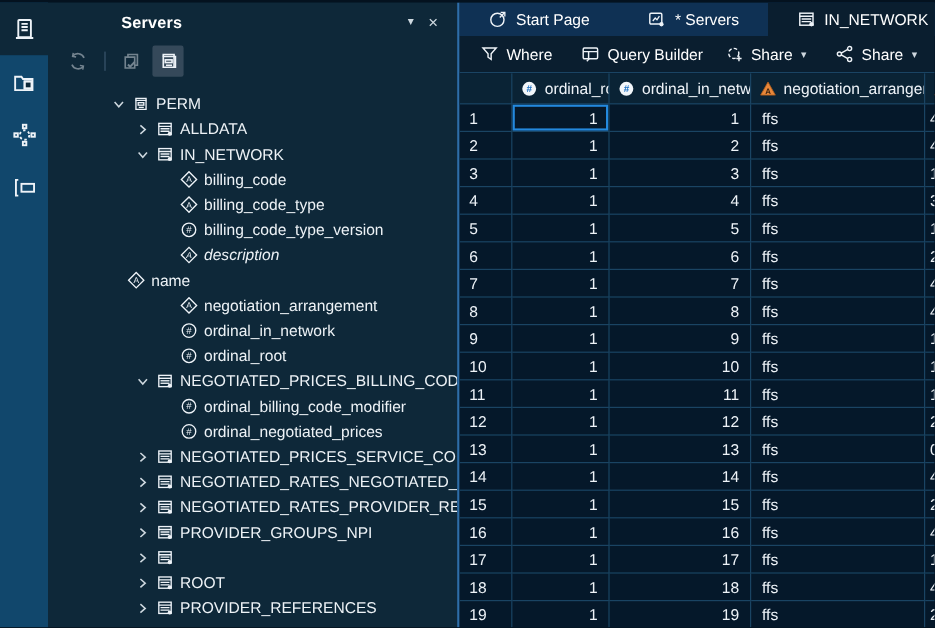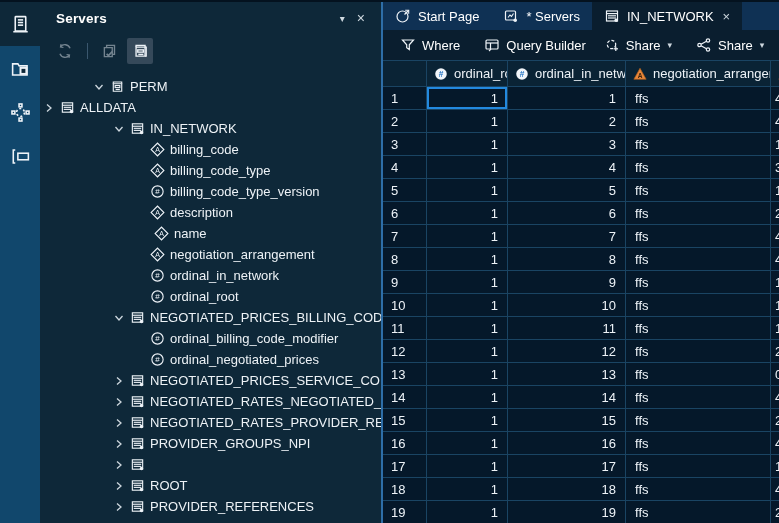--- a/index.html
+++ b/index.html
@@ -10,21 +10,21 @@
 
   
   .rail { width:40px; background:#11476c; display:flex; flex-direction:column; flex:0 0 40px; }
   .rail-item { width:40px; height:44px; display:flex; align-items:center; justify-content:center; cursor:pointer; }
   .rail-item.active { background:#0e2839; }
   .rail-item svg { width:21px; height:21px; }
 
   
   .panel { width:341px; flex:0 0 341px; background:#0e2839; display:flex; flex-direction:column; overflow:hidden; }
   .panel-header { height:32px; display:flex; align-items:center; padding:0 12px 0 16px; }
-  .panel-title { font-weight:bold; font-size:13.5px; letter-spacing:.2px; }
+  .panel-title { font-weight:bold; font-size:13.5px; letter-spacing:.2px;margin-left:45px; }
   .panel-header .spacer { flex:1; }
   .panel-caret { color:#cfd9e0; font-size:10px; padding:2px 8px; cursor:pointer; }
   .panel-close { color:#cfd9e0; font-size:14px; padding:0 4px; cursor:pointer; line-height:1; }
   .panel-toolbar { height:34px; display:flex; align-items:center; padding-left:12px; gap:4px; }
   .ptb-btn { width:26px; height:26px; display:flex; align-items:center; justify-content:center; border-radius:2px; cursor:pointer; }
   .ptb-btn svg { width:18px; height:18px; }
   .ptb-btn.dim { opacity:.45; }
   .ptb-btn.selected { background:#35495a; }
   .ptb-sep { width:1px; height:16px; background:#3a576e; margin:0 5px; }
 
@@ -33,21 +33,21 @@
   .tw-chevron { width:17px; flex:0 0 17px; display:flex; align-items:center; justify-content:center; color:#cdd7de; }
   .tw-chevron svg { width:10px; height:10px; }
   .tw-icon { width:20px; flex:0 0 20px; display:flex; align-items:center; justify-content:center; }
   .tw-icon svg { width:15px; height:15px; }
   .tree-label { padding-left:3px; }
 
   
   .vdivider { width:2px; flex:0 0 2px; background:#2e6ea8; }
   .main { flex:1; display:flex; flex-direction:column; min-width:0; }
   .tabstrip { height:28px; background:#0f3154; display:flex; align-items:stretch; flex:0 0 28px; }
-  .tab { display:flex; align-items:center; gap:7px; padding:0 12px; font-size:13px; cursor:pointer; white-space:nowrap; }
+  .tab { display:flex; align-items:center; gap:7px; padding:0 24px; font-size:13px; cursor:pointer; white-space:nowrap; }
   .tab svg { width:16px; height:16px; }
   .tab.active { background:#0a1e2f; }
   .tab-close { margin-left:2px; color:#cdd7de; font-size:13px; line-height:1; }
 
   .toolbar { height:30px; background:#0a1e2f; display:flex; align-items:center; padding-left:8px; flex:0 0 30px; font-size:13px; }
   .tb-item { display:flex; align-items:center; gap:6px; padding:0 9px; height:24px; cursor:pointer; white-space:nowrap; }
   .tb-item svg { width:16px; height:16px; }
   .tb-caret { font-size:9px; color:#cdd7de; margin-left:1px; }
   .tb-sep { width:1px; height:16px; background:#2b4c64; margin:0 3px; }
 
@@ -163,21 +163,21 @@
           <span class="tw-icon">
             <svg xmlns="http://www.w3.org/2000/svg" viewBox="0 0 16 16" fill="none" stroke="#eef3f8" stroke-width="1.2">
               <path d="M3.5 5 h9 v8 h-9 z"></path>
               <path d="M3.5 5 V3.2 h9 V5"></path>
               <rect x="5.5" y="7" width="5" height="2.2"></rect>
               <line x1="6" y1="11.2" x2="10.5" y2="11.2"></line>
             </svg>
           </span>
           <span class="tree-label">PERM</span>
         </div>
-        <div class="tree-row" style="">
+        <div class="tree-row" style="padding-left: 70px;">
           <span class="tw-chevron">
             <svg xmlns="http://www.w3.org/2000/svg" viewBox="0 0 10 10" fill="none" stroke="#cdd7de" stroke-width="1.3">
               <path d="M3 1.5 L7 5 L3 8.5"></path>
             </svg>
           </span>
           <span class="tw-icon">
             <svg xmlns="http://www.w3.org/2000/svg" viewBox="0 0 16 16" fill="none" stroke="#eef3f8" stroke-width="1.2">
               <rect x="2.5" y="3" width="11" height="10"></rect>
               <line x1="2.5" y1="5.6" x2="13.5" y2="5.6"></line>
               <line x1="4" y1="7.8" x2="12" y2="7.8"></line>
@@ -227,31 +227,31 @@
         <div class="tree-row" style="padding-left: 90px;">
           <span class="tw-chevron"></span>
           <span class="tw-icon">
             <svg xmlns="http://www.w3.org/2000/svg" viewBox="0 0 16 16" fill="none" stroke="#eef3f8" stroke-width="1.2">
               <circle cx="8" cy="8" r="6"></circle>
               <text x="8" y="10.8" font-size="8.5" fill="#eef3f8" stroke="none" text-anchor="middle" font-family="Liberation Sans, sans-serif">#</text>
             </svg>
           </span>
           <span class="tree-label">billing_code_type_version</span>
         </div>
-        <div class="tree-row" style="padding-left: 90px;">
+        <div class="tree-row" style="padding-left: 90px; font-style: italic;">
           <span class="tw-chevron"></span>
           <span class="tw-icon">
             <svg xmlns="http://www.w3.org/2000/svg" viewBox="0 0 16 16" fill="none" stroke="#eef3f8" stroke-width="1.2">
               <rect x="3.2" y="3.2" width="9.6" height="9.6" transform="rotate(45 8 8)"></rect>
               <text x="8" y="10.6" font-size="7.5" fill="#eef3f8" stroke="none" text-anchor="middle" font-family="Liberation Sans, sans-serif">A</text>
             </svg>
           </span>
           <span class="tree-label">description</span>
         </div>
-        <div class="tree-row" style="padding-left: 94px;">
+        <div class="tree-row" style="padding-left: 46px;">
           <span class="tw-chevron"></span>
           <span class="tw-icon">
             <svg xmlns="http://www.w3.org/2000/svg" viewBox="0 0 16 16" fill="none" stroke="#eef3f8" stroke-width="1.2">
               <rect x="3.2" y="3.2" width="9.6" height="9.6" transform="rotate(45 8 8)"></rect>
               <text x="8" y="10.6" font-size="7.5" fill="#eef3f8" stroke="none" text-anchor="middle" font-family="Liberation Sans, sans-serif">A</text>
             </svg>
           </span>
           <span class="tree-label">name</span>
         </div>
         <div class="tree-row" style="padding-left: 90px;">

